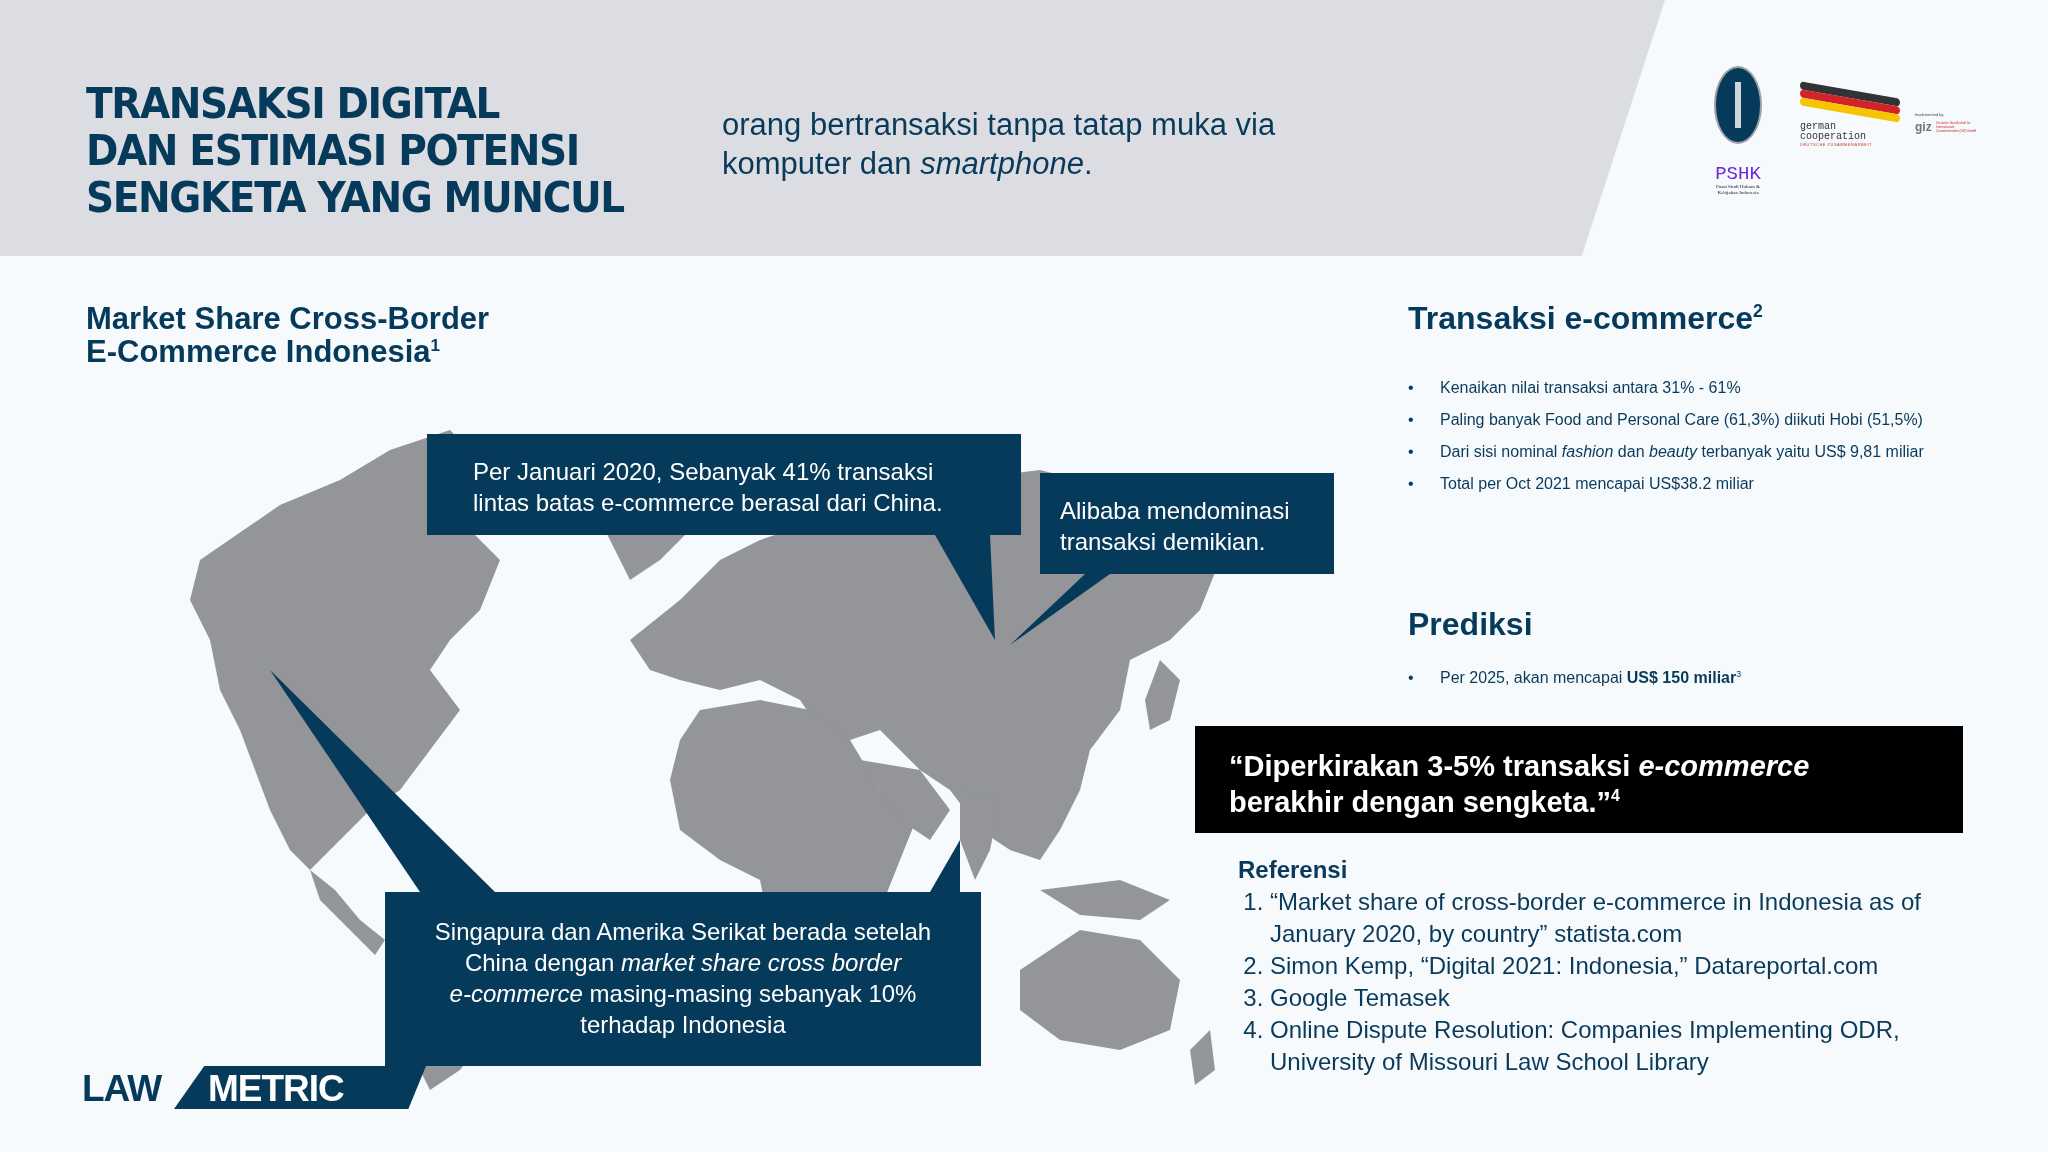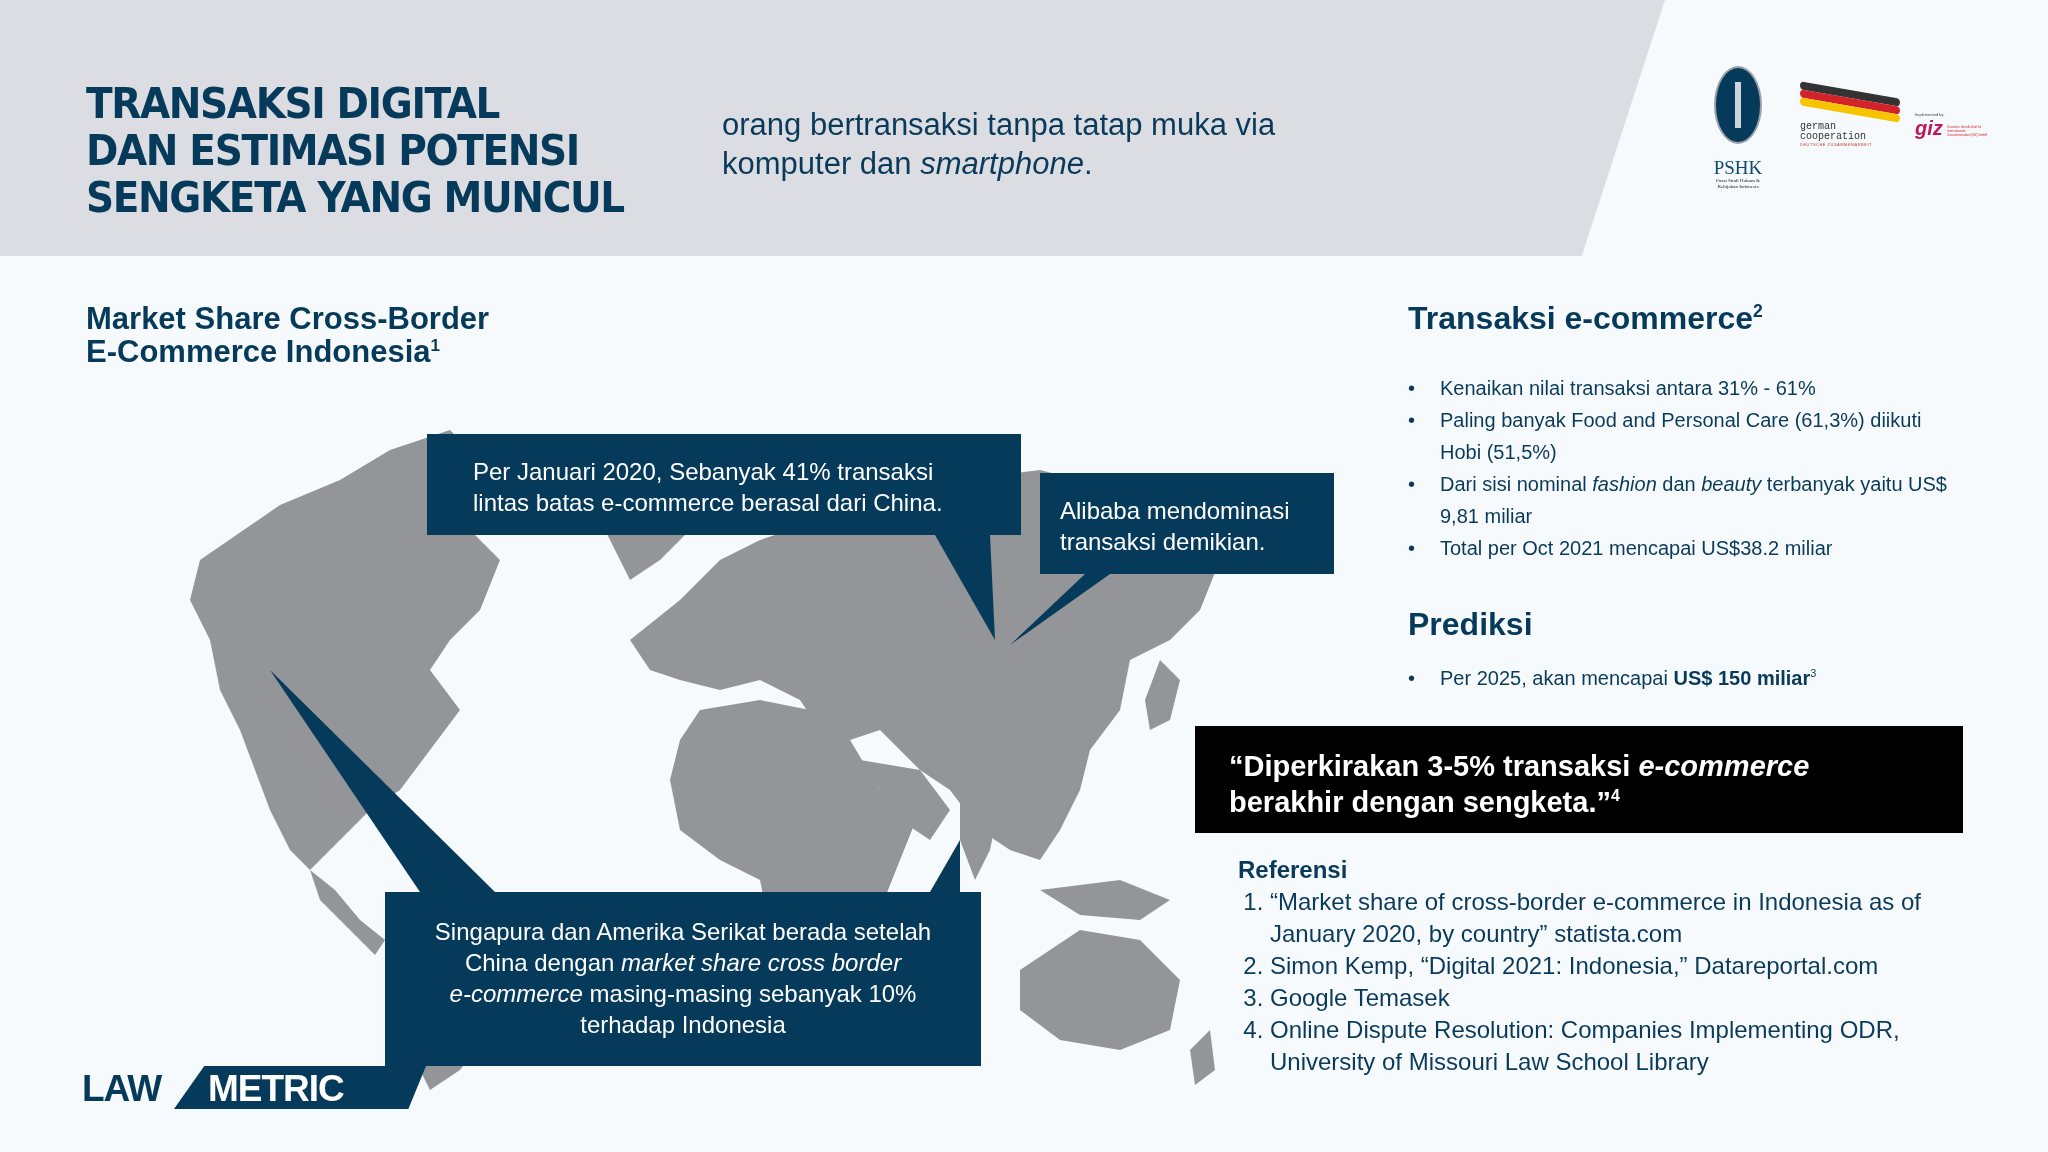--- a/index.html
+++ b/index.html
@@ -6,45 +6,45 @@
   body { width:2048px; height:1152px; position:relative; overflow:hidden; background:#f7fafd; font-family:"Liberation Sans", sans-serif; color:#0a3a5a; }
   .header-bg { position:absolute; left:0; top:0; width:2048px; height:256px; background:#f7fafd; }
   .header-gray { position:absolute; left:0; top:0; width:1665px; height:256px; background:#dcdde2; clip-path:polygon(0 0, 100% 0, 95% 100%, 0 100%); }
   .title { position:absolute; left:86px; top:80px; font-family:"DejaVu Sans", sans-serif; font-weight:bold; font-size:42px; line-height:47px; color:#063a5a; letter-spacing:-1.5px; transform:scaleX(0.93); transform-origin:left top; }
   .title div { white-space:nowrap; }
   .subtitle { position:absolute; left:722px; top:105px; font-size:31px; line-height:39px; color:#0a3a5a; width:640px; }
   .logos { position:absolute; left:1710px; top:64px; width:300px; height:130px; }
   .pshk { position:absolute; left:0; top:2px; width:56px; text-align:center; }
   .pshk-oval { width:44px; height:74px; margin:0 auto; border-radius:50%; background:#063a5a; border:2px solid #9aa0a8; position:relative; }
   .pshk-oval:after { content:""; position:absolute; left:19px; top:14px; width:6px; height:46px; background:#cfd4da; }
-  .pshk-name { font-family:Liberation Serif, serif; font-size:19px; line-height:20px; color:#0c4a6e; margin-top:14px; }
+  .pshk-name { font-family:Liberation Mono, monospace; font-size:19px; line-height:20px; color:#6d28d9; margin-top:20px; }
   .pshk-sub { font-family:"Liberation Serif", serif; font-size:5px; line-height:6px; color:#222; }
   .german { position:absolute; left:90px; top:26px; width:110px; }
   .flag { height:32px; position:relative; }
   .flag span { position:absolute; left:0; width:100px; height:8px; transform:skewY(10deg); border-radius:4px; }
   .german-txt { font-family:"Liberation Mono", monospace; font-size:10px; line-height:10px; color:#333; }
   .german-sub { font-size:4px; color:#c0392b; letter-spacing:0.5px; }
   .giz { position:absolute; left:205px; top:48px; }
   .giz-impl { font-size:4px; color:#444; }
-  .giz-mark { font-size:20px; font-weight:bold; color:#be185d;font-style:italic; }
+  .giz-mark { font-size:12px; font-weight:bold; color:#737373; }
   .giz-sub { font-size:3px; color:#d2232a; display:inline-block; vertical-align:middle; width:40px; line-height:4px; }
 
   .section-title { position:absolute; left:86px; top:302px; font-size:31px; line-height:33px; font-weight:bold; color:#063a5a; }
   sup { font-size:0.55em; vertical-align:super; line-height:0; }
 
   .map { position:absolute; left:160px; top:410px; width:1060px; height:680px; }
   .callout { position:absolute; background:#063a5a; color:#fff; font-size:24px; line-height:31px; box-sizing:border-box; }
   .callout-1 { left:427px; top:434px; width:594px; height:101px; padding:22px 46px; }
   .callout-2 { left:1040px; top:473px; width:294px; height:101px; padding:22px 20px; }
   .callout-3 { left:385px; top:892px; width:596px; height:174px; padding:24px 24px;text-align:center; }
   .tail { position:absolute; }
 
   .right { position:absolute; left:1408px; }
   .rh { font-size:32px; font-weight:bold; color:#063a5a; }
-  .bul { position:absolute; left:1408px; font-size:20px; line-height:32px; color:#0a3a5a; }
+  .bul { position:absolute; left:1408px; font-size:16px; line-height:32px; color:#0a3a5a; }
   .bul li { list-style:none; position:relative; padding-left:32px; }
   .bul li:before { content:"\2022"; position:absolute; left:0; top:0; }
   .bul ul { margin:0; padding:0; }
 
   .quote { position:absolute; left:1195px; top:726px; width:768px; height:107px; background:#000000; color:#fff; font-size:29px; line-height:36px; font-weight:bold; padding:22px 34px; box-sizing:border-box; }
   .refs { position:absolute; left:1238px; top:854px; font-size:24px; line-height:32px; color:#0a3a5a; width:740px; }
   .refs .rt { font-weight:bold; }
   .refs ol { margin:0; padding:0 0 0 32px; }
   .refs li { padding-left:0; }
 

